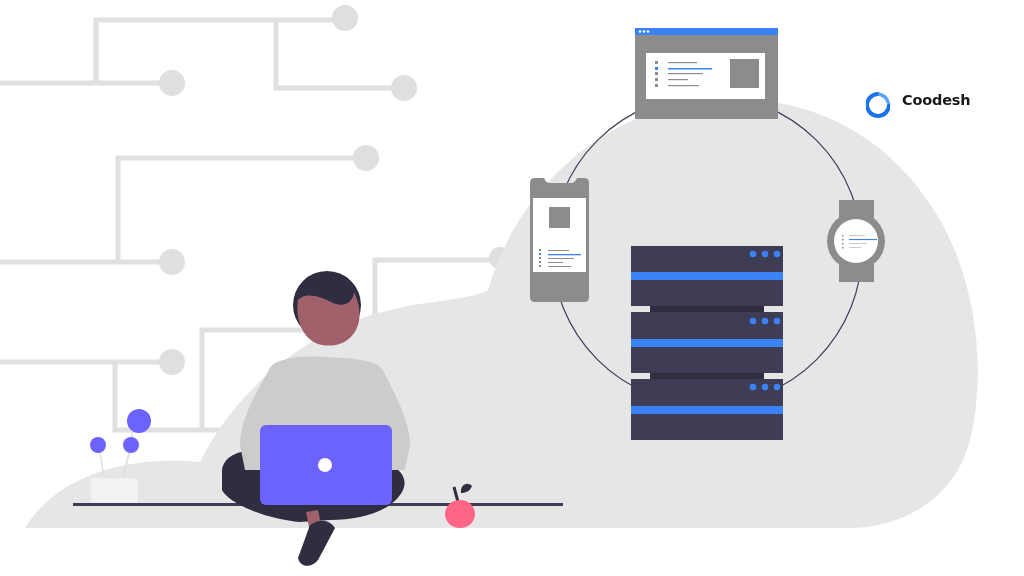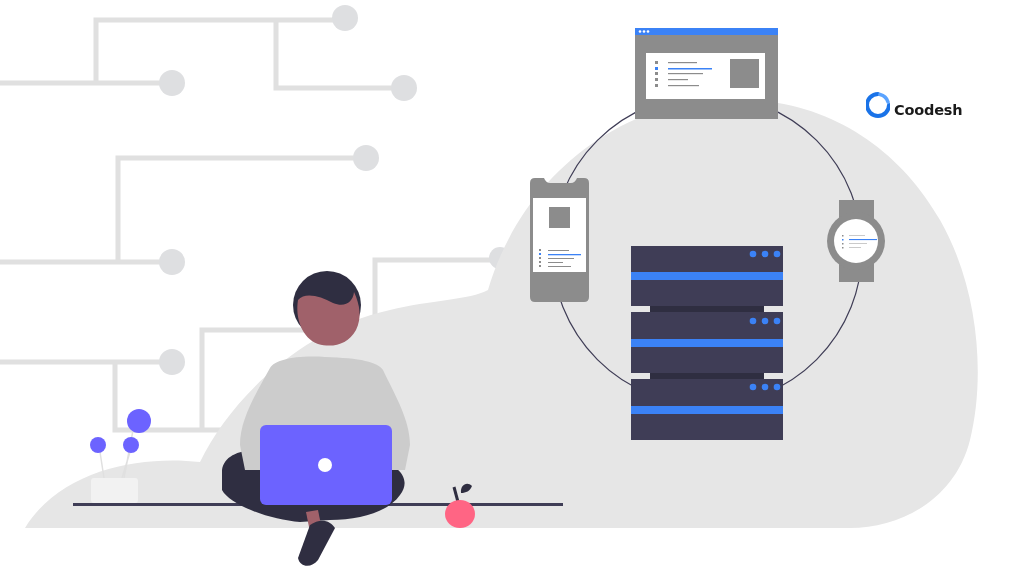--- a/index.html
+++ b/index.html
@@ -1,18 +1,18 @@
 <!DOCTYPE html>
 <html><head>
 <meta charset="utf-8">
 <style>
   html,body{margin:0;padding:0;background:#ffffff;}
   .stage{position:relative;width:1024px;height:576px;overflow:hidden;background:#ffffff;}
   svg.art{position:absolute;left:0;top:0;}
-  .logo{position:absolute;left:866px;top:92px;display:flex;align-items:flex-end;gap:4px;}
+  .logo{position:absolute;left:866px;top:92px;display:flex;align-items:flex-start;gap:12px;}
   .logo-text{font-family:"DejaVu Sans","Liberation Sans",sans-serif;font-weight:bold;font-size:14.5px;color:#1a1a1a;letter-spacing:-0.2px;}
 </style>
 </head>
 <body>
 
 <div class="stage">
   <svg class="art" width="1024" height="576" viewBox="0 0 1024 576">
 
     <g stroke="#e0e0e0" stroke-width="5" fill="none">
       <path d="M0 83 H172 M96 83 V20 H345 M276 20 V88 H404"></path>

